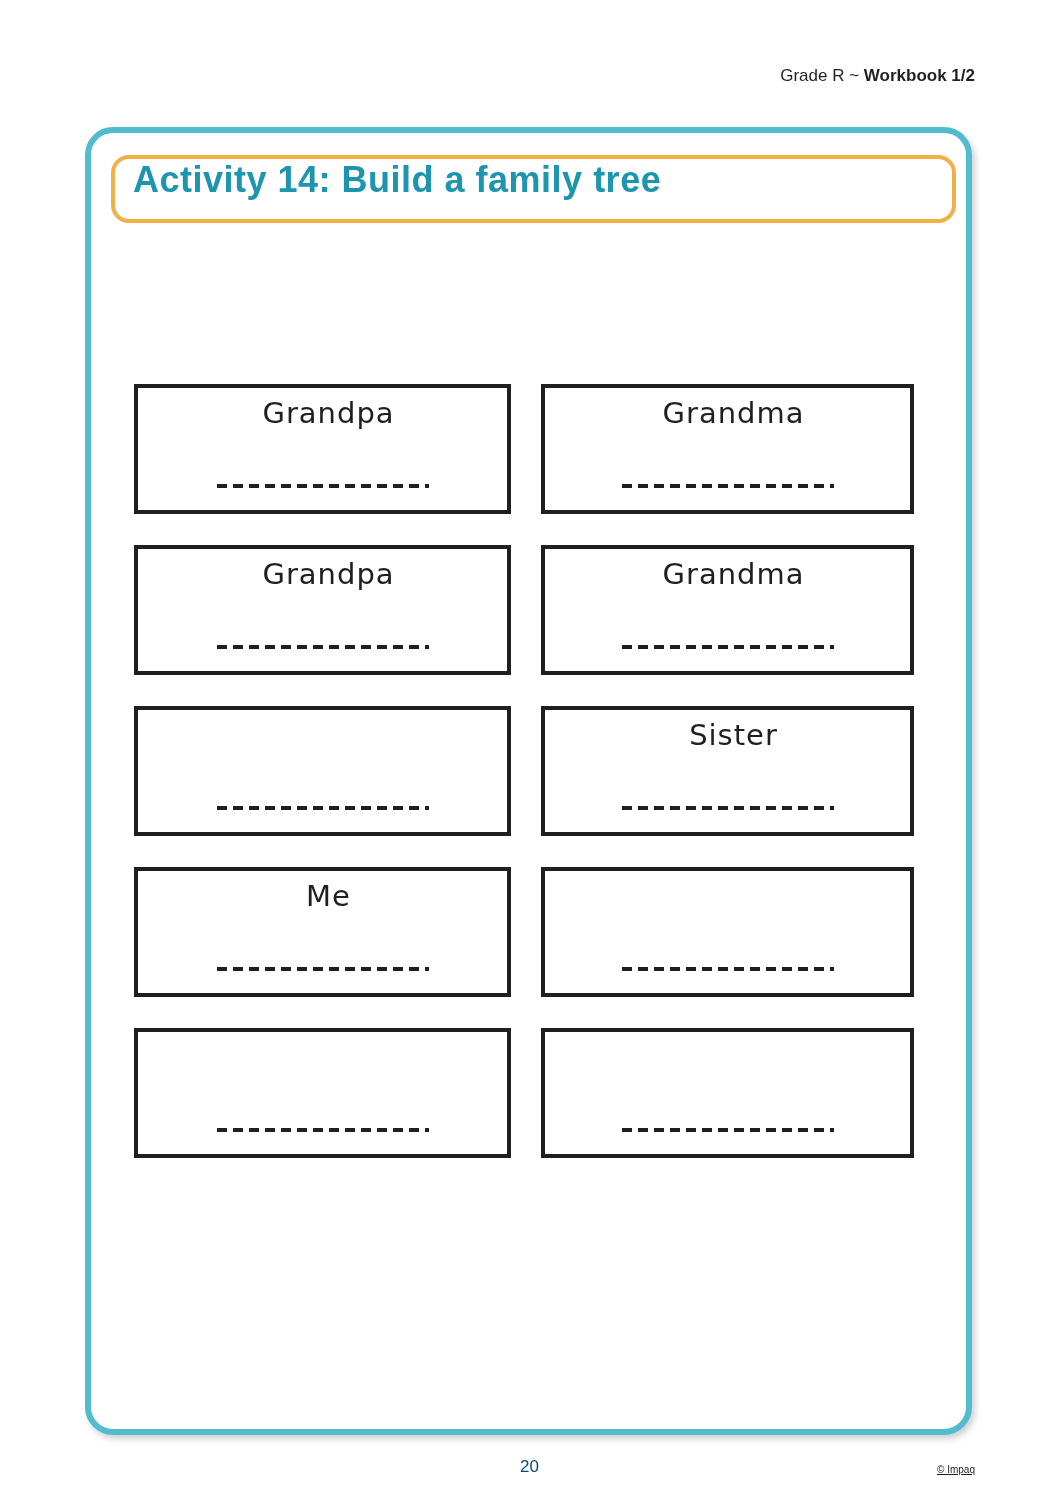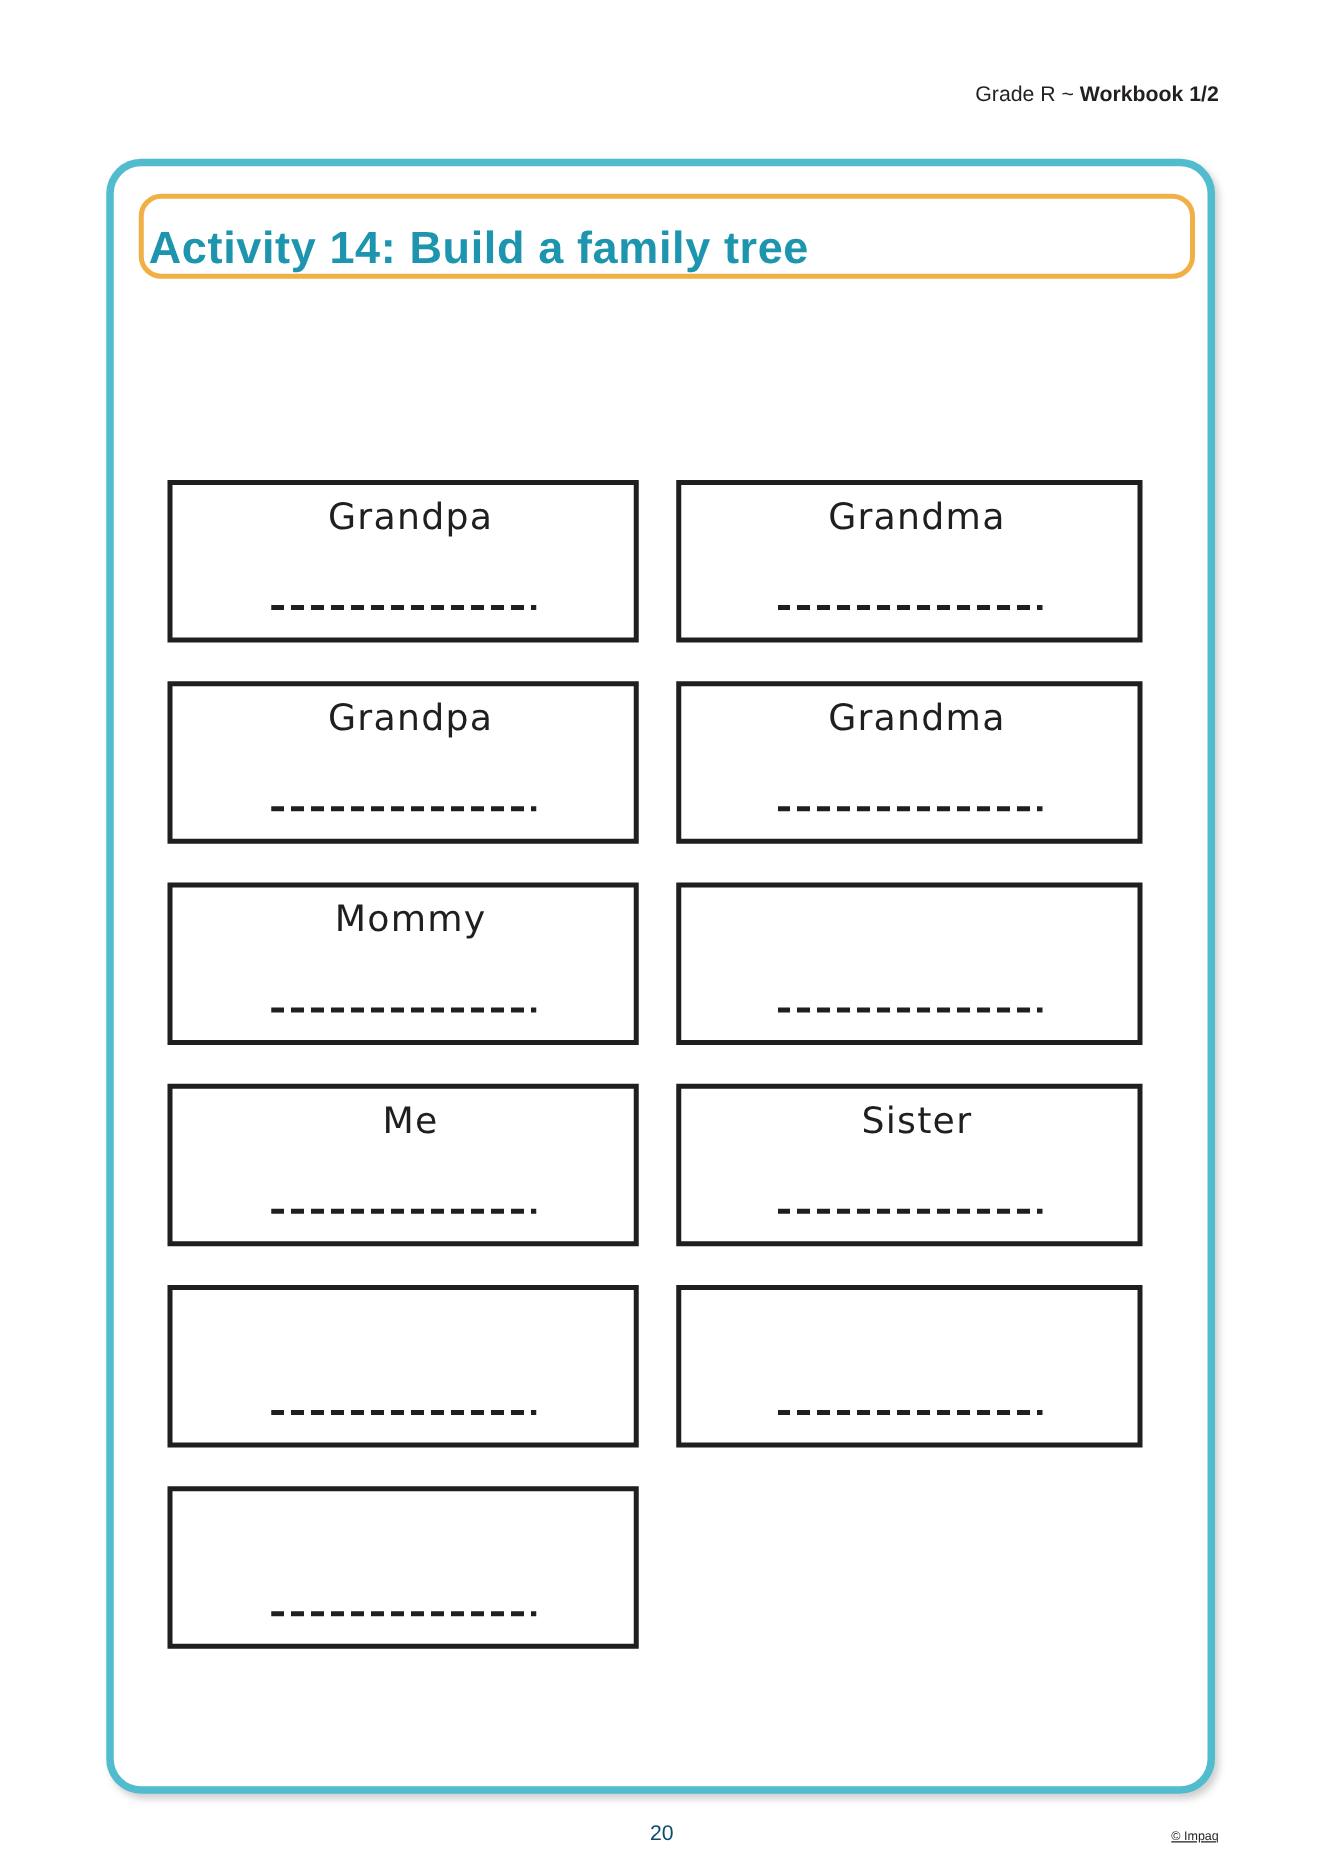--- a/index.html
+++ b/index.html
@@ -29,22 +29,22 @@
     background: #ffffff;
   }
 
   .title-box {
     position: absolute;
     left: 20px; top: 22px;
     width: 845px; height: 68px;
     border: 4px solid #f0b045;
     border-radius: 18px;
     display: flex;
-    align-items: flex-end;
-    padding-left: 4px;
+    align-items: flex-start;
+    padding-left: 18px;
   }
   .title-text {
     color: #1d95af;
     font-size: 36px;
     font-weight: bold;
     letter-spacing: 0.5px;
   }
 
   .boxes-grid {
     position: absolute;
@@ -125,35 +125,31 @@
 
     <div class="name-box">
       <div class="label">Grandpa</div>
       <div class="write-line"></div>
     </div>
     <div class="name-box">
       <div class="label">Grandma</div>
       <div class="write-line"></div>
     </div>
 
-    <div class="name-box">
-      <div class="label">Mommy</div>
-      <div class="write-line"></div>
-    </div>
 
     <div class="name-box">
       <div class="write-line"></div>
     </div>
     <div class="name-box">
-      <div class="label">Me</div>
+      <div class="label">Sister</div>
       <div class="write-line"></div>
     </div>
 
     <div class="name-box">
-      <div class="label">Sister</div>
+      <div class="label">Me</div>
       <div class="write-line"></div>
     </div>
     <div class="name-box">
       <div class="label"></div>
       <div class="write-line"></div>
     </div>
 
     <div class="name-box">
       <div class="label"></div>
       <div class="write-line"></div>

